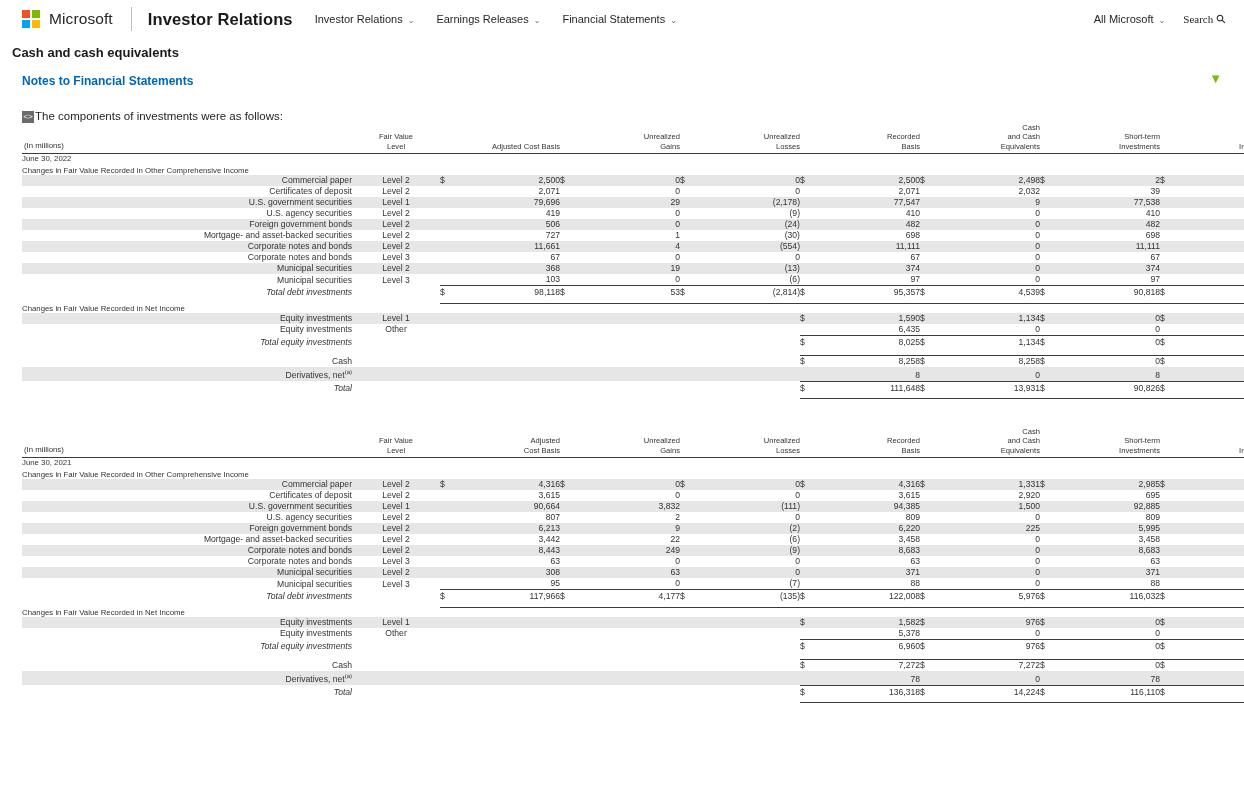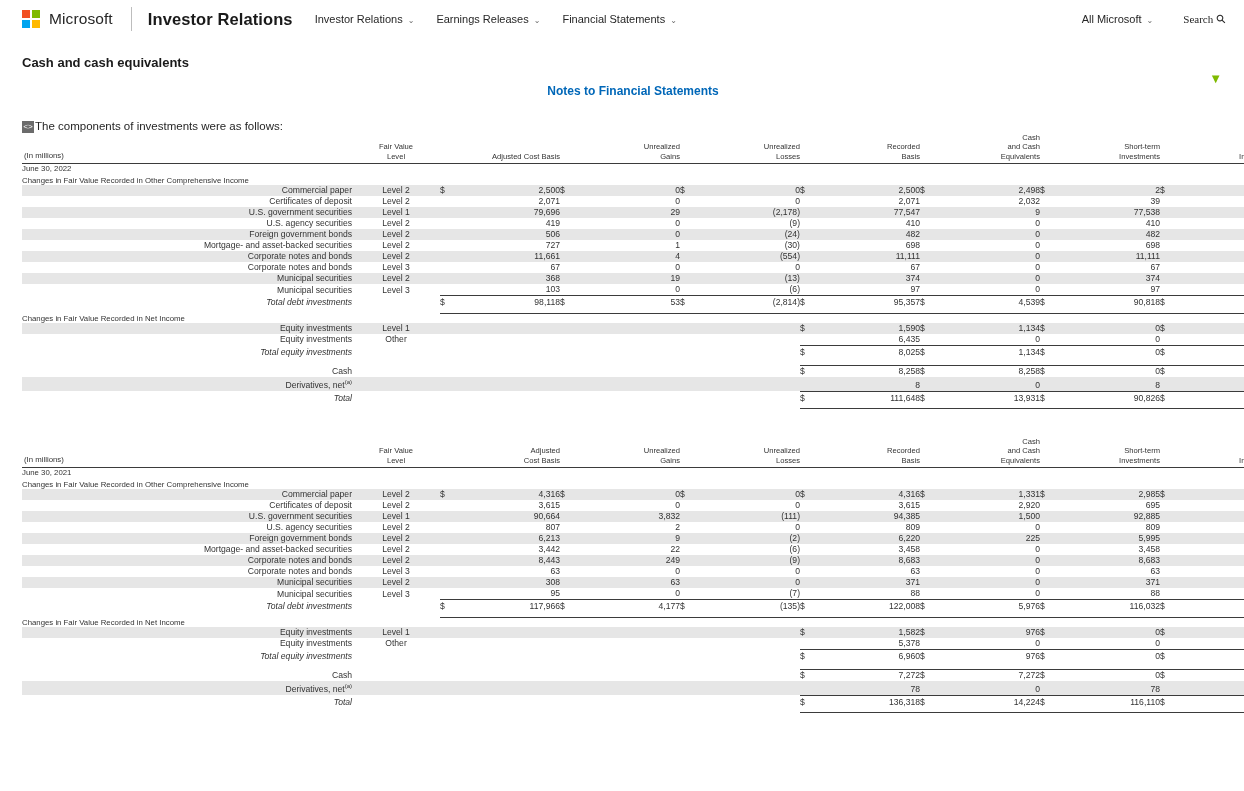--- a/index.html
+++ b/index.html
@@ -19,27 +19,27 @@
   .ms-logo i:nth-child(1){ background:#f25022; }
   .ms-logo i:nth-child(2){ background:#7fba00; }
   .ms-logo i:nth-child(3){ background:#00a4ef; }
   .ms-logo i:nth-child(4){ background:#ffb900; }
   .ms-word { font-size:15.5px; color:#262626; letter-spacing:.1px; }
   .divider-v { width:1px; height:24px; background:#bdbdbd; margin:0 16px 0 18px; }
   .site-title { font-size:16.5px; font-weight:bold; color:#1a1a1a; margin-right:22px; letter-spacing:.1px; }
   .nav-item { font-size:11px; color:#262626; margin-right:22px; white-space:nowrap; cursor:pointer; }
   .nav-item .chev { font-size:8px; color:#6b6b6b; margin-left:5px; }
   .topbar-right { margin-left:auto; display:flex; align-items:center; }
-  .topbar-right .nav-item { margin-right:30px; }
+  .topbar-right .nav-item { margin-right:18px; }
   .search-btn { font-size:11px; color:#262626; display:flex; align-items:center; cursor:pointer;font-family:Liberation Serif, serif; }
   .search-glyph { margin-left:4px; display:inline-block; transform:rotate(-45deg); font-size:12px; }
 
   
-  .page-title { font-size:13px; font-weight:bold; color:#1a1a1a; padding:7px 0 0 22px;margin-top:10px; }
-  .notes-link { font-size:12px; font-weight:bold; color:#0067b8; padding:14px 0 0 22px; cursor:pointer;text-align:center; }
+  .page-title { font-size:13px; font-weight:bold; color:#1a1a1a; padding:7px 0 0 12px; }
+  .notes-link { font-size:12px; font-weight:bold; color:#0067b8; padding:14px 0 0 22px; cursor:pointer; }
   .collapse-chev { position:absolute; right:22px; top:72px; color:#7fba00; font-size:13px; line-height:1; cursor:pointer; }
 
   .intro { padding:22px 0 0 22px; font-size:11.5px; color:#262626; display:flex; align-items:flex-start; }
   .code-icon {
     width:12px; height:12px; background:#6b6b6b; color:#fff;
     font-size:8px; line-height:12px; text-align:center; margin-top:1px; margin-right:1px;
     font-family:"Liberation Mono", monospace; flex:none; cursor:pointer;
   }
 
   

